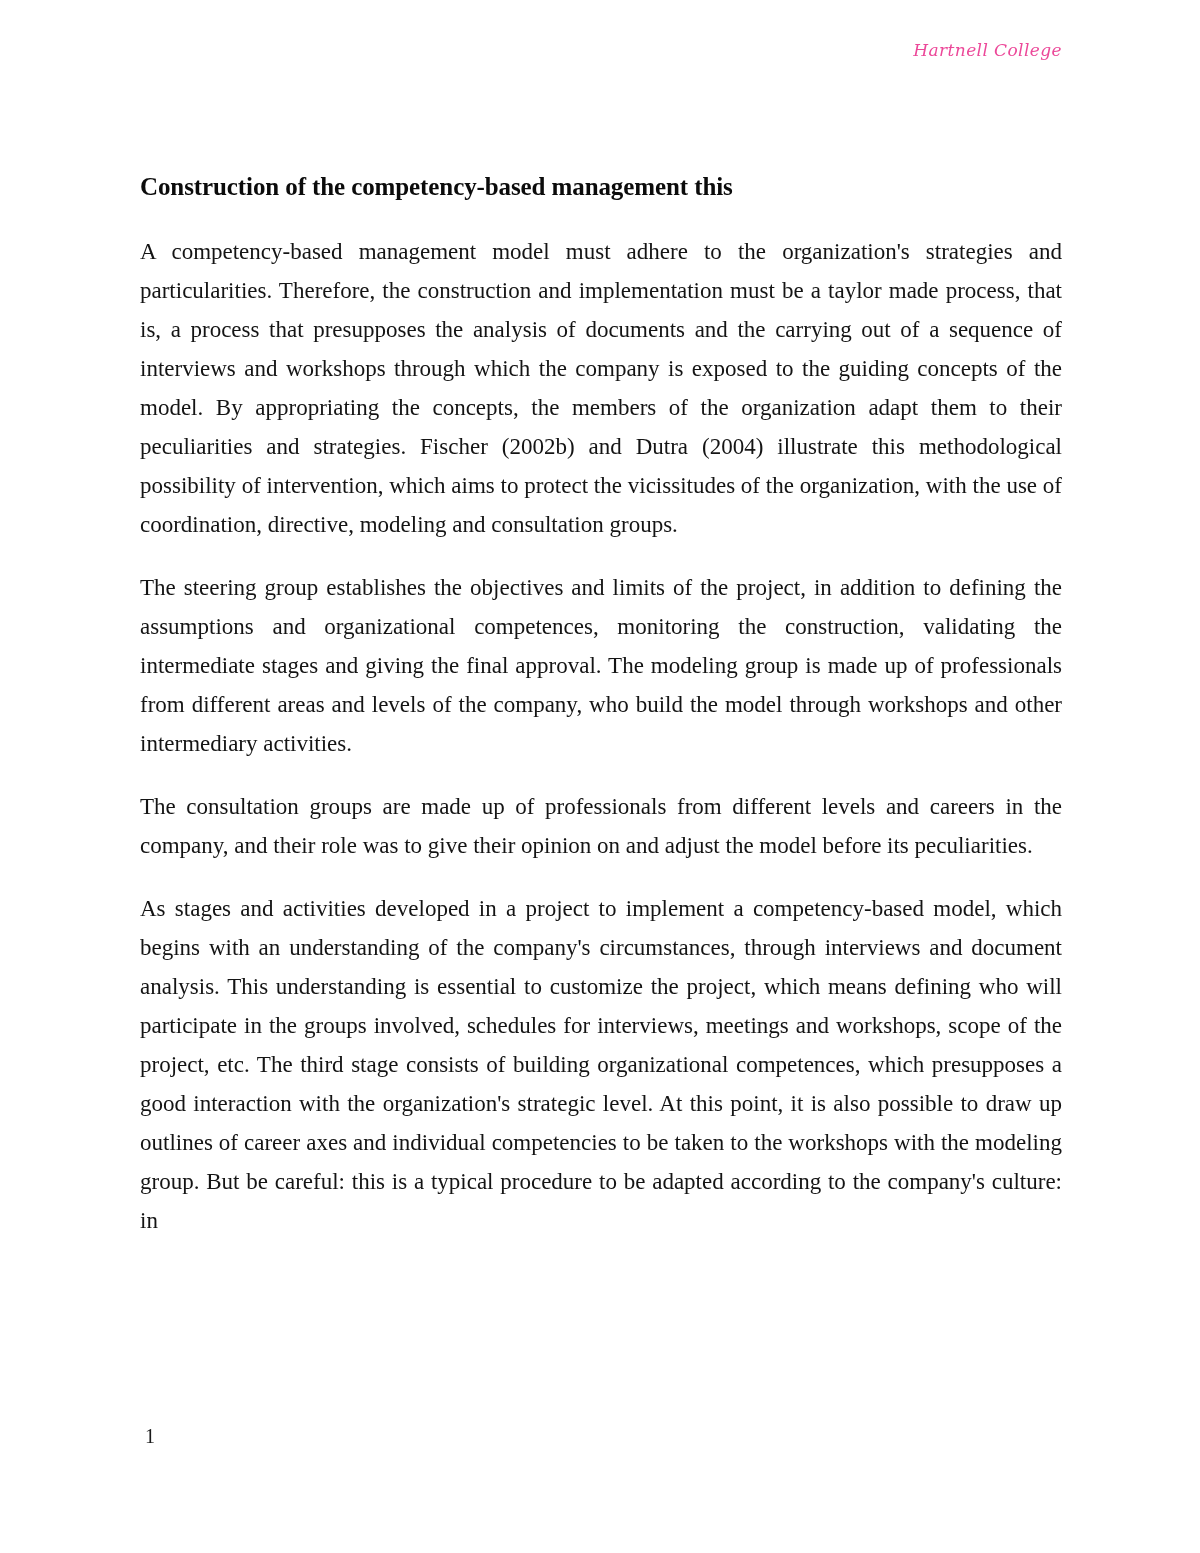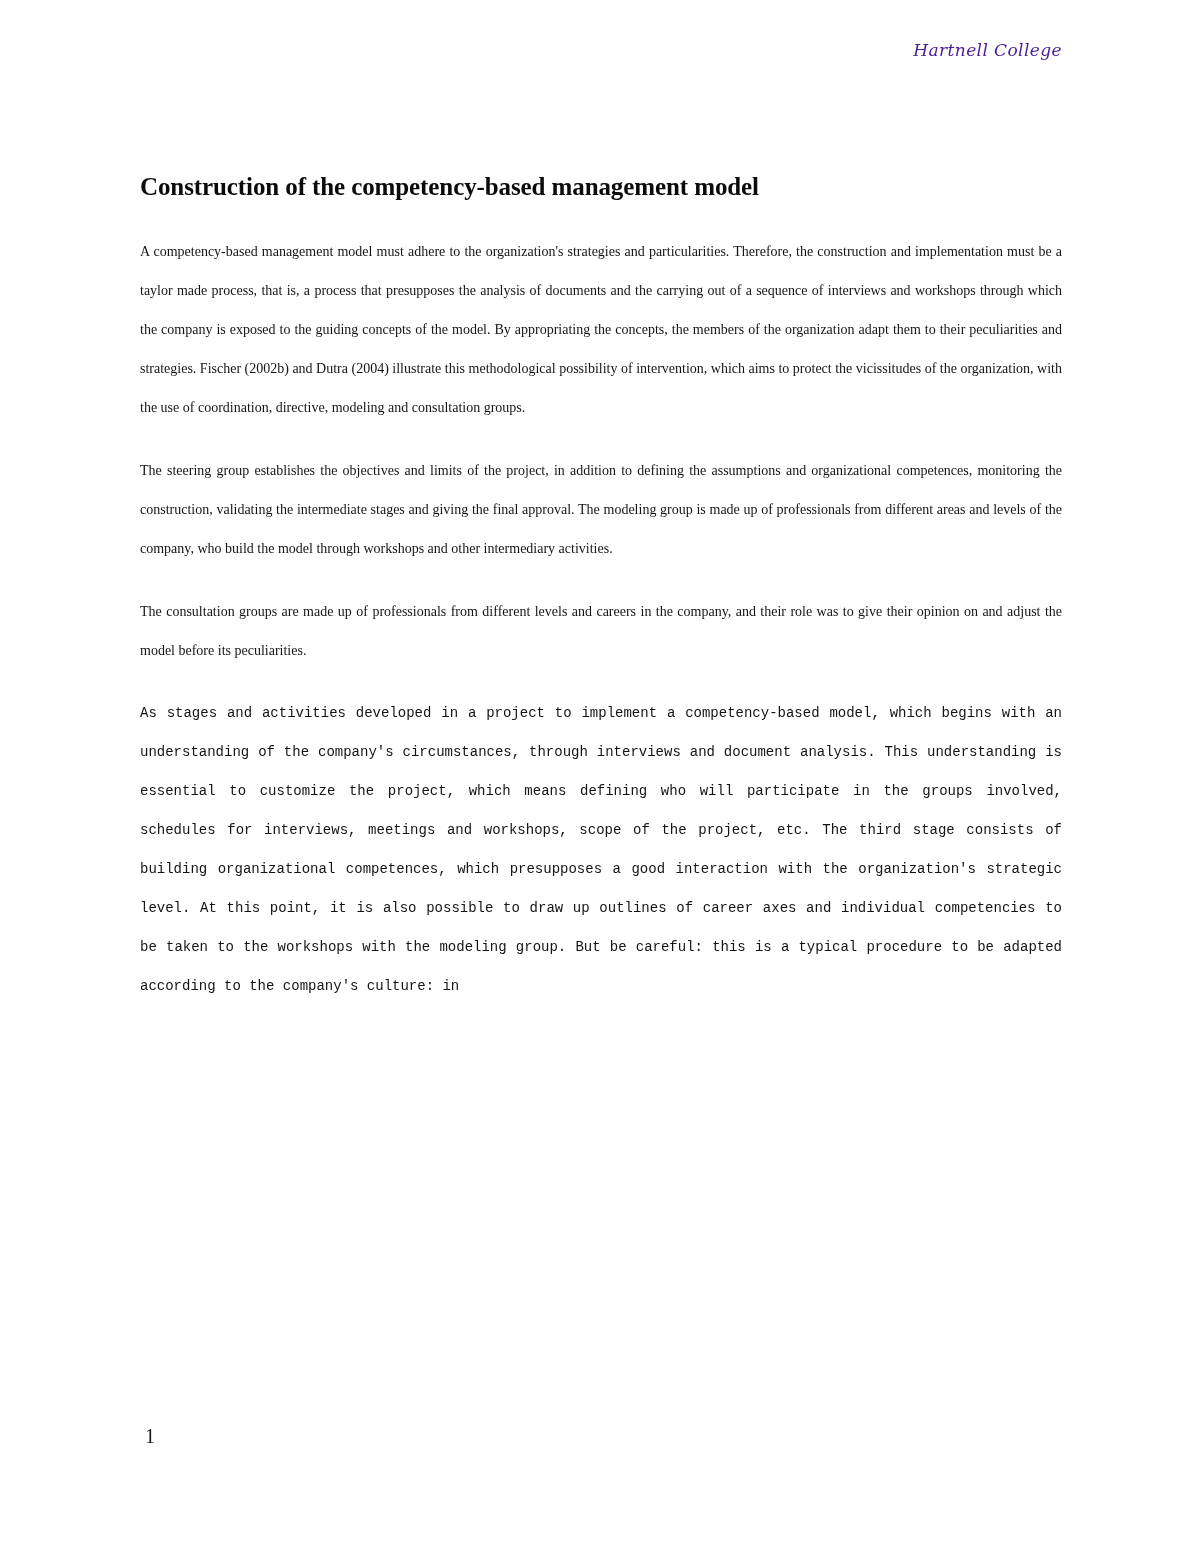--- a/index.html
+++ b/index.html
@@ -29,21 +29,21 @@
     width: 922px;
     text-align: right;
   }
 
   .header-text {
     display: inline-block;
     font-family: "DejaVu Serif", "Liberation Serif", serif;
     font-style: italic;
     font-size: 17px;
     letter-spacing: 0.4px;
-    color: #4c1d95;
+    color: #ec4899;
     white-space: nowrap;
   }
 
   
   .content {
     position: absolute;
     top: 170px;
     left: 140px;
     width: 922px;
   }
@@ -53,32 +53,31 @@
     font-weight: bold;
     font-size: 25px;
     line-height: 34px;
     margin: 0 0 28px 0;
     color: #0b0b0b;
     letter-spacing: -0.1px;
   }
 
   .para {
     font-family: "Liberation Serif", "DejaVu Serif", serif;
-    font-size: 14px;
+    font-size: 23px;
     line-height: 39px;
     text-align: justify;
     text-justify: inter-word;
     margin: 0 0 24px 0;
     color: #141414;
     hyphens: none;
   }
 
   .para:last-child {
     margin-bottom: 0;
-    font-family: Liberation Mono, monospace;
   }
 
   
   .page-footer {
     position: absolute;
     left: 145px;
     top: 1424px;
     width: 200px;
   }
 
@@ -93,21 +92,21 @@
 <body>
 
 <div class="page">
 
   <div class="page-header">
     <span class="header-text">Hartnell College</span>
   </div>
 
   <div class="content">
 
-    <h1 class="doc-title">Construction of the competency-based management model</h1>
+    <h1 class="doc-title">Construction of the competency-based management this</h1>
 
     <p class="para">A competency-based management model must adhere to the organization's strategies and particularities. Therefore, the construction and implementation must be a taylor made process, that is, a process that presupposes the analysis of documents and the carrying out of a sequence of interviews and workshops through which the company is exposed to the guiding concepts of the model. By appropriating the concepts, the members of the organization adapt them to their peculiarities and strategies. Fischer (2002b) and Dutra (2004) illustrate this methodological possibility of intervention, which aims to protect the vicissitudes of the organization, with the use of coordination, directive, modeling and consultation groups.</p>
 
 
     <p class="para">The steering group establishes the objectives and limits of the project, in addition to defining the assumptions and organizational competences, monitoring the construction, validating the intermediate stages and giving the final approval. The modeling group is made up of professionals from different areas and levels of the company, who build the model through workshops and other intermediary activities.</p>
 
     <p class="para">The consultation groups are made up of professionals from different levels and careers in the company, and their role was to give their opinion on and adjust the model before its peculiarities.</p>
 
     <p class="para">As stages and activities developed in a project to implement a competency-based model, which begins with an understanding of the company's circumstances, through interviews and document analysis. This understanding is essential to customize the project, which means defining who will participate in the groups involved, schedules for interviews, meetings and workshops, scope of the project, etc. The third stage consists of building organizational competences, which presupposes a good interaction with the organization's strategic level. At this point, it is also possible to draw up outlines of career axes and individual competencies to be taken to the workshops with the modeling group. But be careful: this is a typical procedure to be adapted according to the company's culture: in</p>
 

